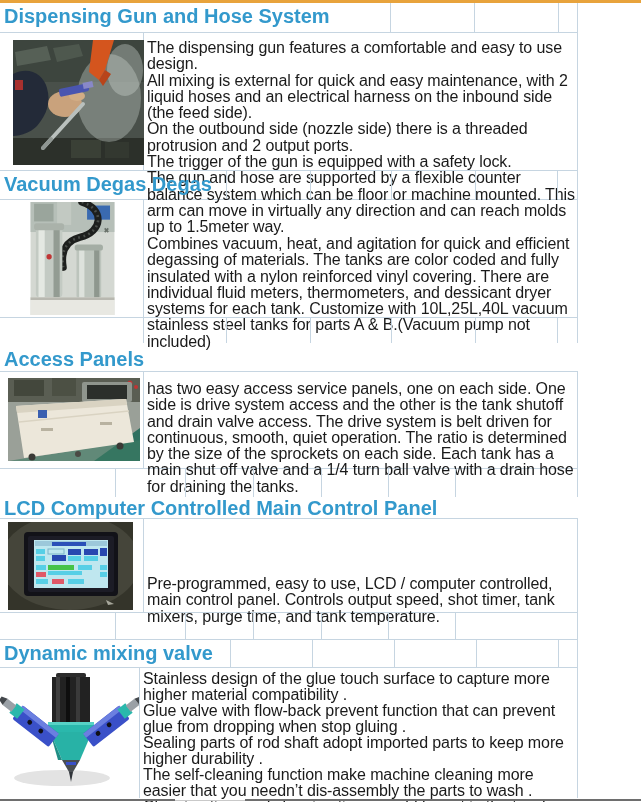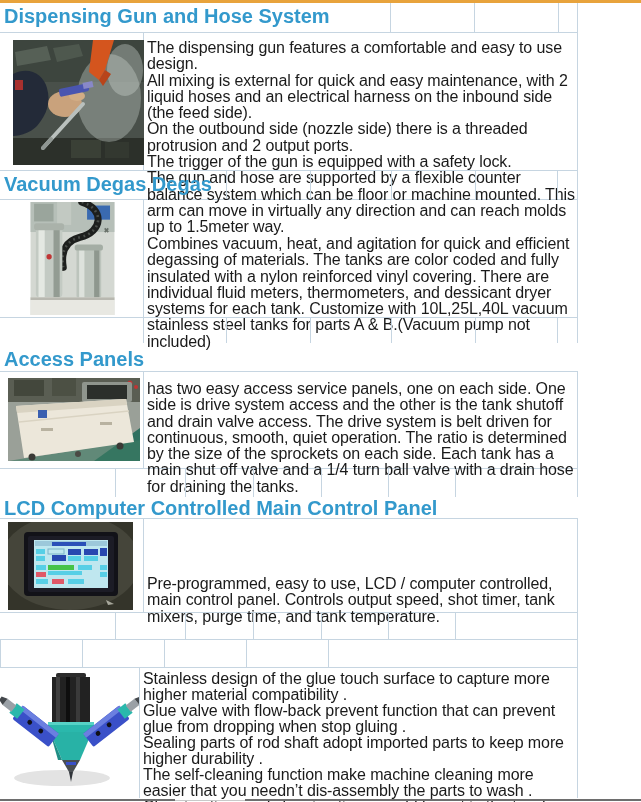--- a/index.html
+++ b/index.html
@@ -238,20 +238,21 @@
     <div class="cell" style="width:115px;"></div>
     <div class="cell vline" style="width:70px;"></div>
     <div class="cell vline" style="width:68px;"></div>
     <div class="cell vline" style="width:68px;"></div>
     <div class="cell vline" style="width:67px;"></div>
     <div class="cell vline" style="width:67px;"></div>
     <div class="cell fill"></div>
   </div>
 
   <div class="row hrow toprule" style="height:29px;">
+    <div class="cell title" style="width:230px;">Dynamic mixing valve</div>
     <div class="cell vline" style="width:82px;"></div>
     <div class="cell vline" style="width:82px;"></div>
     <div class="cell vline" style="width:82px;"></div>
     <div class="cell vline" style="width:82px;"></div>
     <div class="cell fill"></div>
   </div>
   <div class="row" style="height:130px;">
     <div class="cell imgcell" style="flex-basis:140px;">
       <svg class="photo" style="left:0;top:2px;" width="139" height="121" viewBox="0 0 139 121">
         <rect width="139" height="121" fill="#ffffff"></rect>

